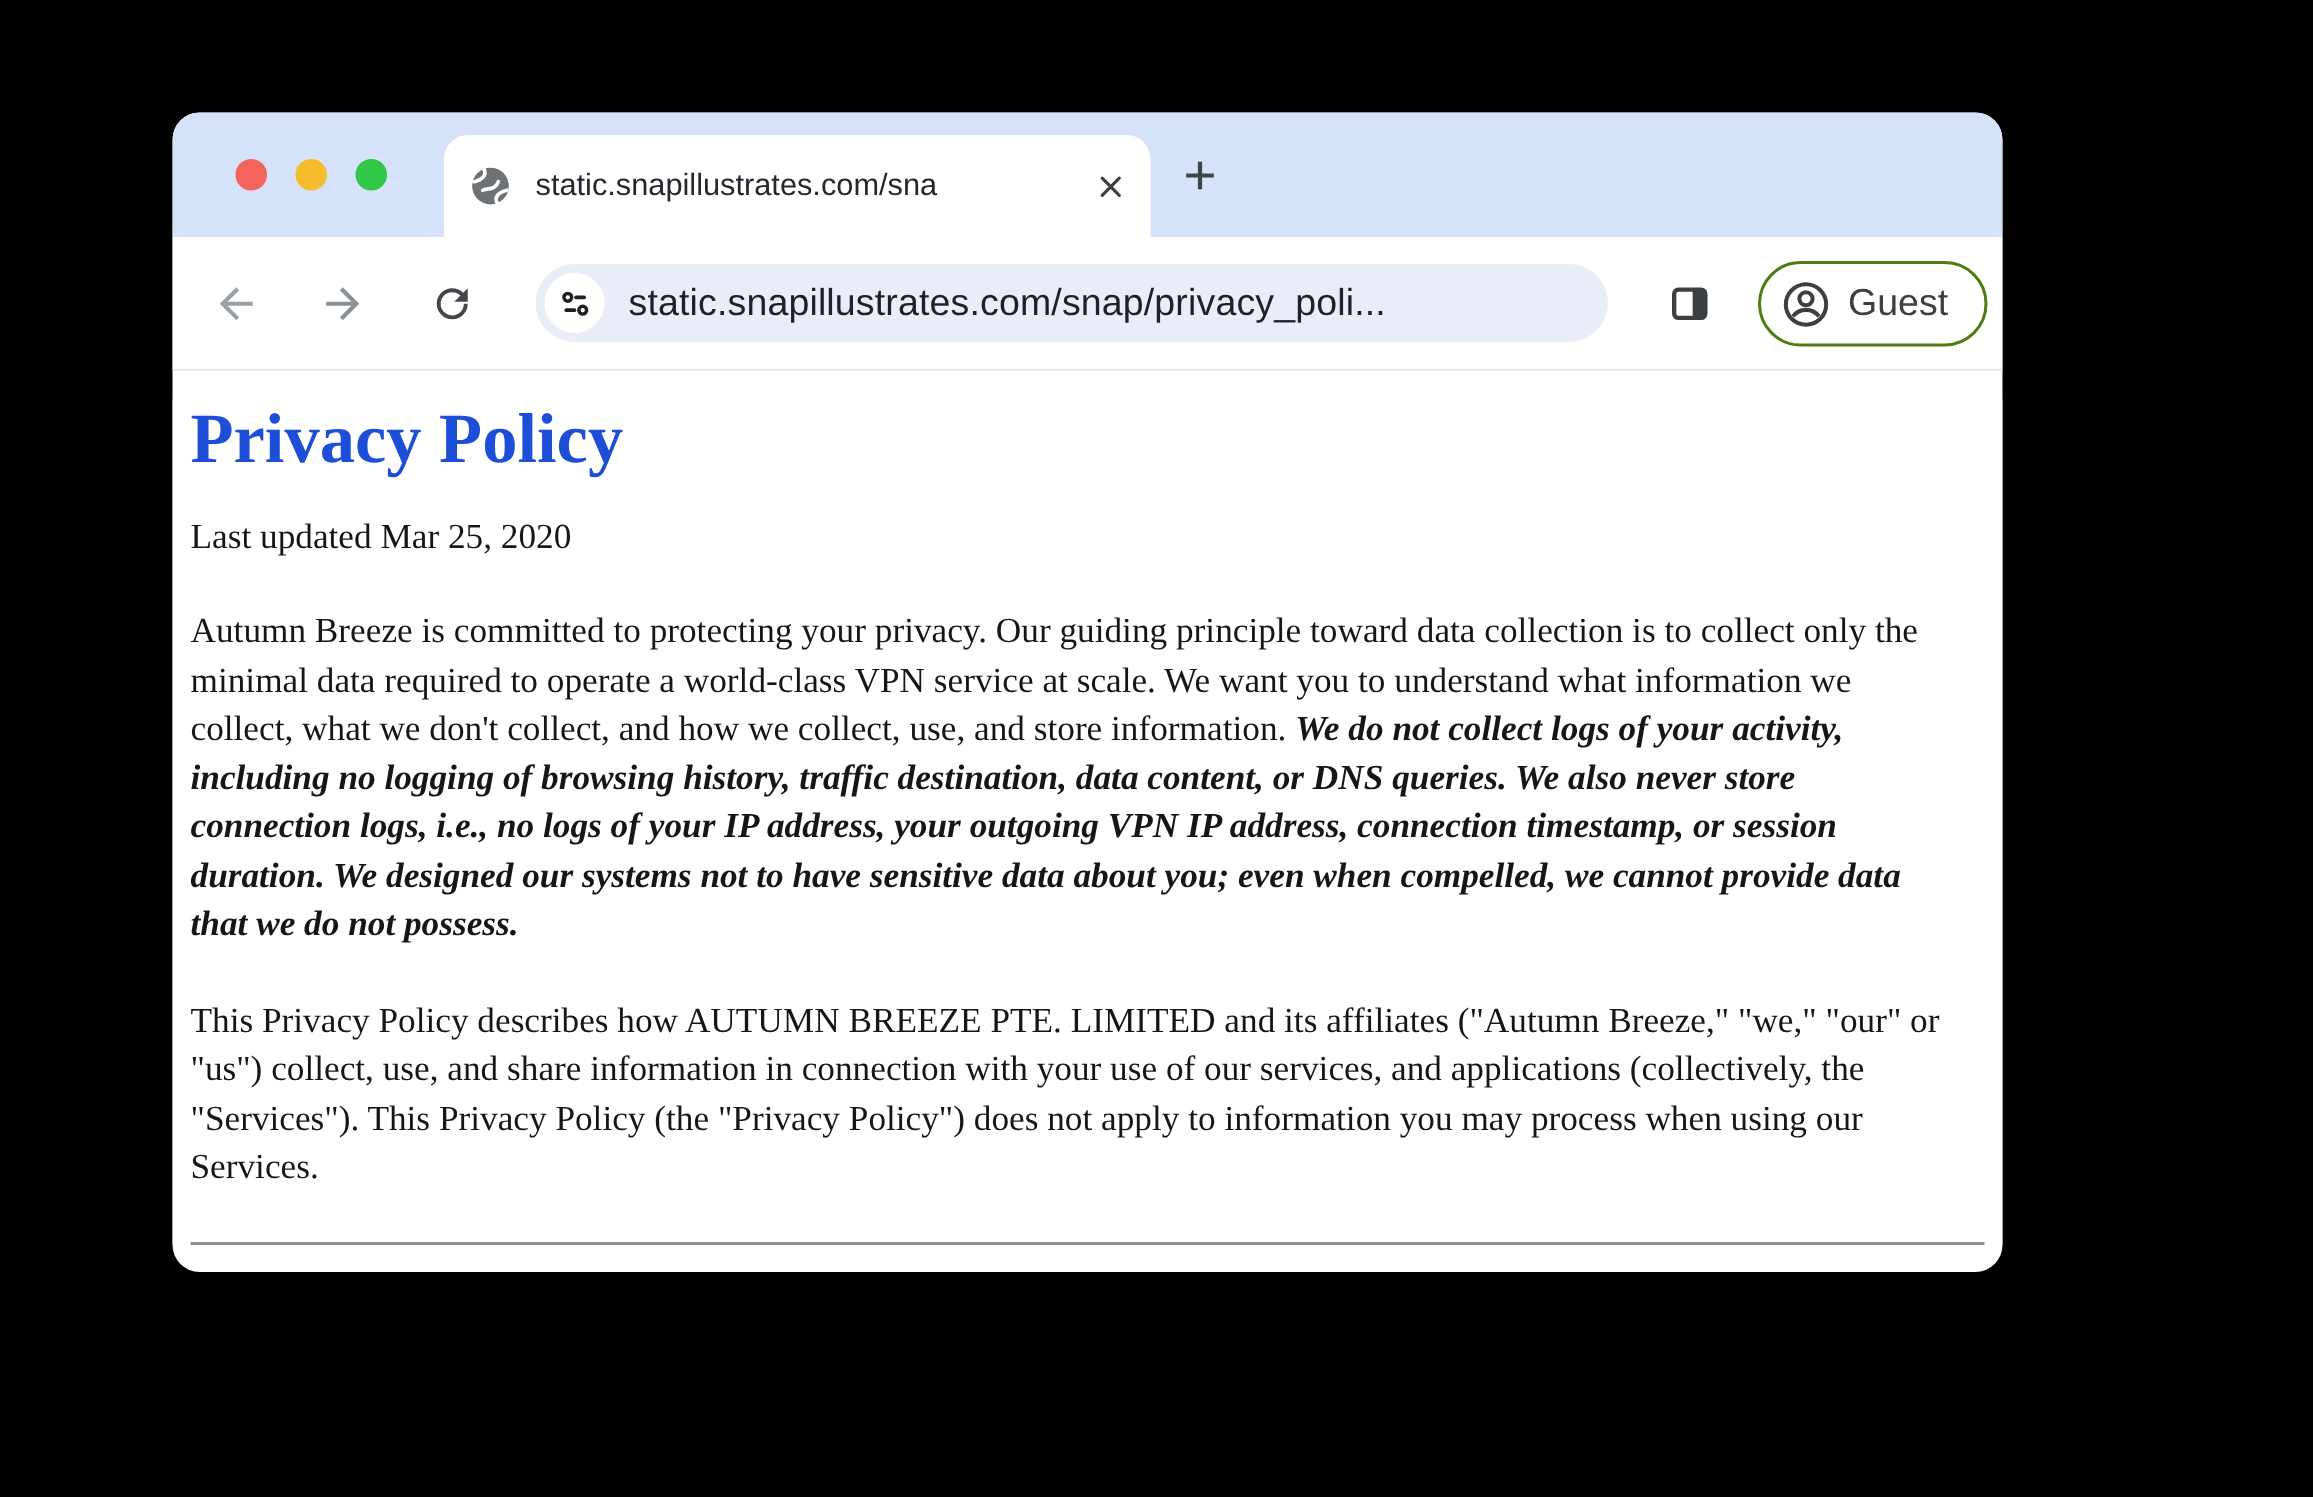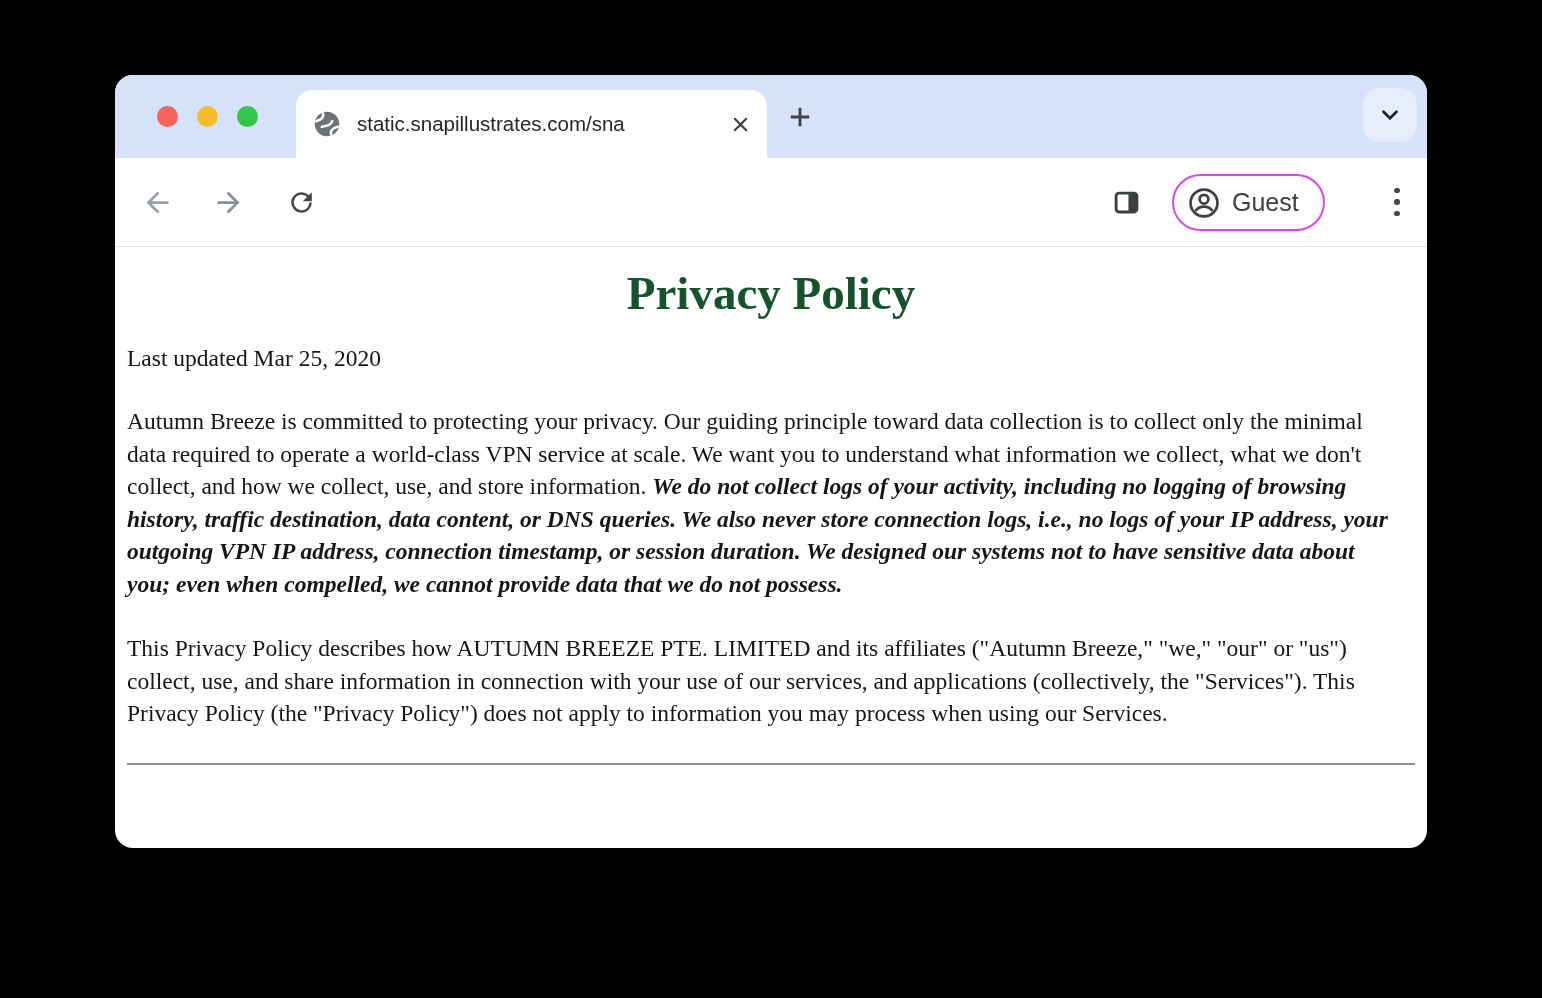--- a/index.html
+++ b/index.html
@@ -6,21 +6,21 @@
   html, body { width: 1542px; height: 998px; }
   body {
     background: #000000;
     font-family: "Liberation Sans", sans-serif;
     position: relative;
     overflow: hidden;
   }
   .window {
     position: absolute;
     left: 115px; top: 75px;
-    width: 1312px; height: 773px;
+    width: 1220px; height: 773px;
     border-radius: 18px;
     overflow: hidden;
     background: #ffffff;
   }
   
   .tabstrip {
     position: relative;
     height: 83px;
     background: #d5e2fa;
   }
@@ -101,21 +101,21 @@
     letter-spacing: 0.1px;
     white-space: nowrap;
     overflow: hidden;
   }
   .side-panel-btn { position: absolute; left: 997px; top: 30px; width: 29px; height: 29px; cursor: pointer; }
   .profile-pill {
     position: absolute;
     left: 1057px; top: 16px;
     height: 57px;
     padding: 0 24px 0 13px;
-    border: 2px solid #d946ef;
+    border: 2px solid #4d7c0f;
     border-radius: 29px;
     display: flex;
     align-items: center;
     gap: 11px;
     cursor: pointer;
     background: #ffffff;
   }
   .profile-label { font-size: 25px; color: #3c4043; }
   .kebab-btn {
     position: absolute; left: 1262px; top: 24px;
@@ -129,22 +129,21 @@
   .content {
     padding: 0 12px;
     font-family: "Liberation Serif", serif;
     color: #161616;
     background: #ffffff;
   }
   .page-title {
     font-size: 47px;
     font-weight: bold;
     margin: 19px 0 25px 0;
-    color: #14532d;
-    text-align: center;
+    color: #1d4ed8;
   }
   .updated {
     font-size: 23.5px;
     margin: 16px 0 33px 0;
   }
   .content p {
     font-size: 23.5px;
     line-height: 32.5px;
     margin: 0 16px 32px 0;
   }
@@ -201,20 +200,31 @@
     <svg class="nav-btn nav-back" viewBox="0 0 24 24">
       <path d="M20 11H7.83l5.59-5.59L12 4l-8 8 8 8 1.41-1.41L7.83 13H20v-2z" fill="#99a0a8"></path>
     </svg>
     <svg class="nav-btn nav-forward" viewBox="0 0 24 24">
       <path d="M4 11h12.17l-5.59-5.59L12 4l8 8-8 8-1.41-1.41L16.17 13H4v-2z" fill="#8a9097"></path>
     </svg>
     <svg class="nav-btn nav-reload" viewBox="0 0 24 24">
       <path d="M17.65 6.35A7.95 7.95 0 0 0 12 4a8 8 0 1 0 8 8h-2a6 6 0 1 1-1.76-4.24L13 11h7V4l-2.35 2.35z" fill="#43474b"></path>
     </svg>
 
+    <div class="urlbar">
+      <span class="site-chip">
+        <svg width="23" height="23" viewBox="0 0 24 24">
+          <circle cx="6.8" cy="7.5" r="2.7" stroke="#202124" stroke-width="2.4" fill="none"></circle>
+          <path d="M12.6 7.5 H18.2" stroke="#202124" stroke-width="2.6" stroke-linecap="round"></path>
+          <circle cx="17.2" cy="16.5" r="2.7" stroke="#202124" stroke-width="2.4" fill="none"></circle>
+          <path d="M5.8 16.5 H11.4" stroke="#202124" stroke-width="2.6" stroke-linecap="round"></path>
+        </svg>
+      </span>
+      <span class="url-text">static.snapillustrates.com/snap/privacy_poli...</span>
+    </div>
 
     <svg class="side-panel-btn" viewBox="0 0 24 24">
       <rect x="3.4" y="4.2" width="17.2" height="15.6" rx="2.4" fill="none" stroke="#3c4043" stroke-width="2.4"></rect>
       <rect x="13.6" y="4.2" width="7" height="15.6" rx="1.2" fill="#3c4043"></rect>
     </svg>
 
     <div class="profile-pill">
       <svg width="34" height="34" viewBox="0 0 24 24">
         <circle cx="12" cy="12" r="9.5" stroke="#3c4043" stroke-width="1.9" fill="none"></circle>
         <circle cx="12" cy="9.3" r="3.1" stroke="#3c4043" stroke-width="1.9" fill="none"></circle>

